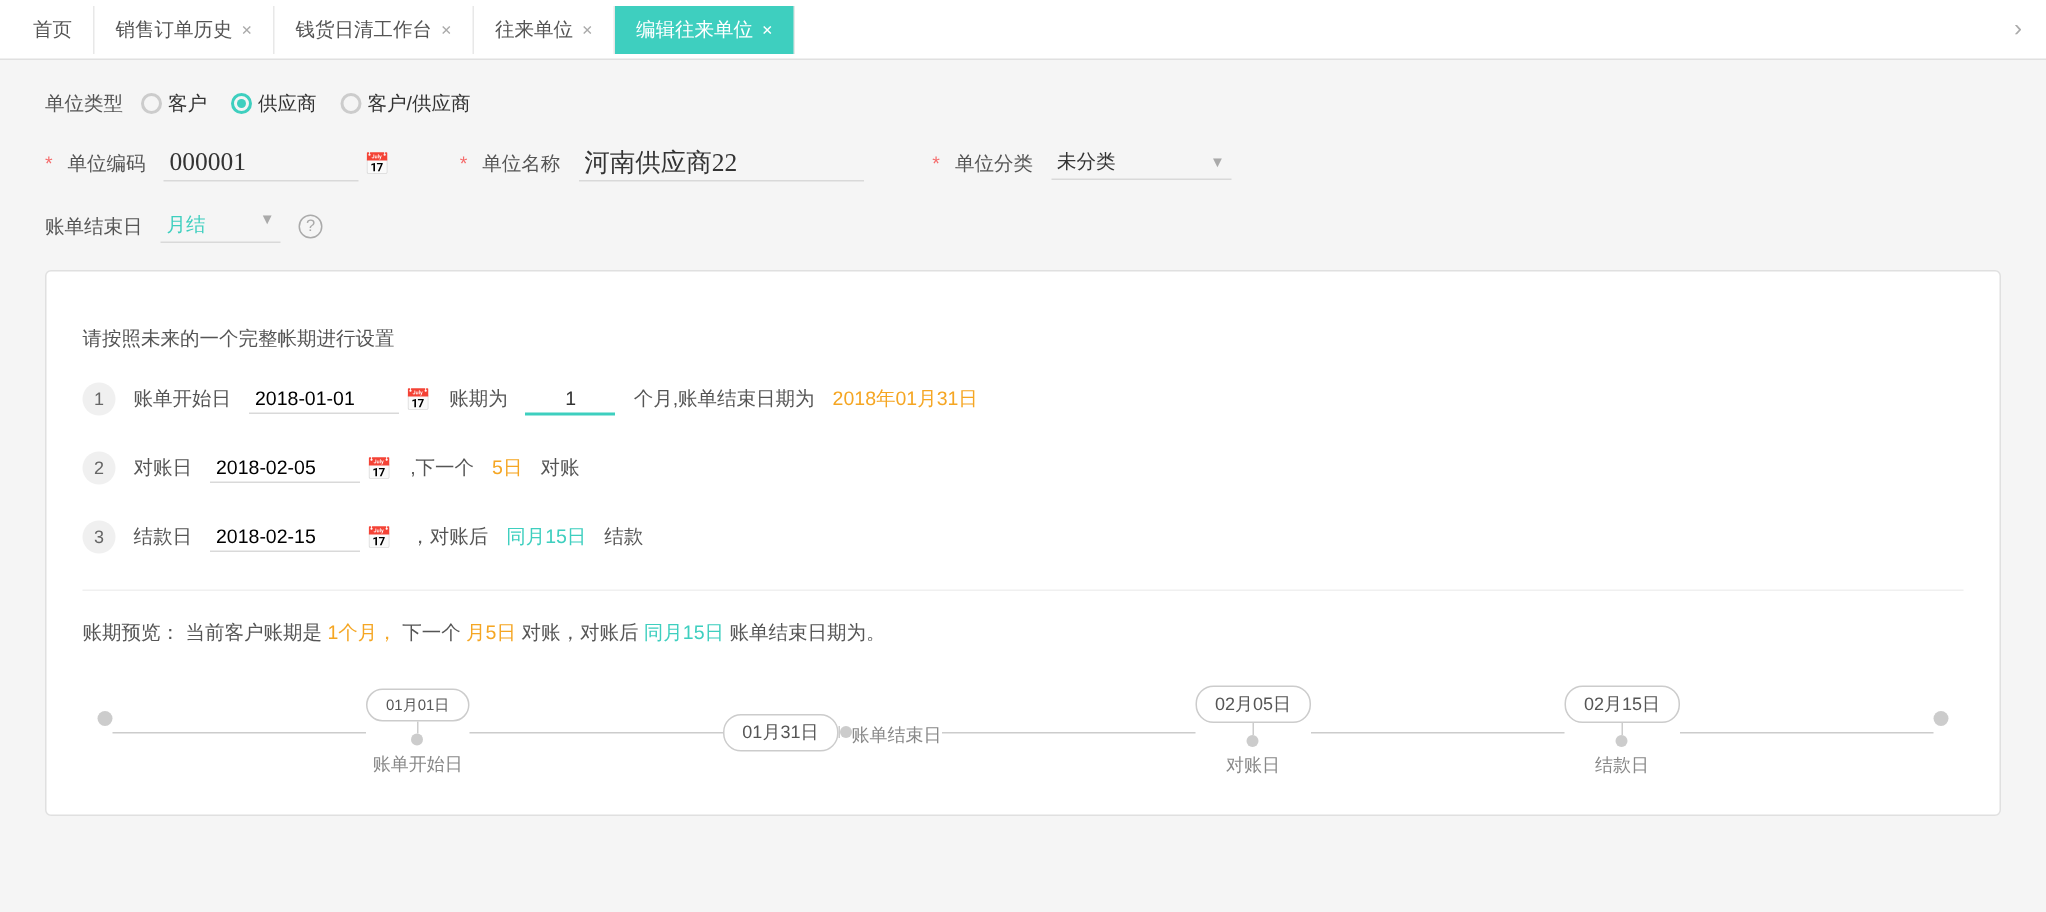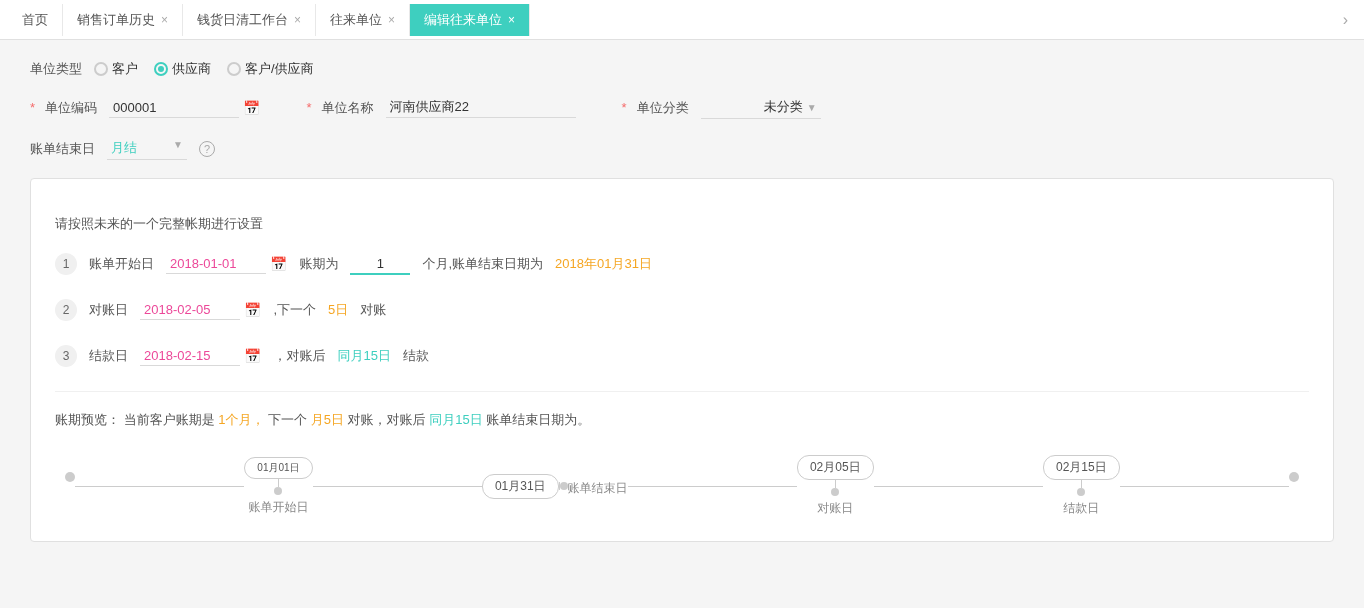--- a/index.html
+++ b/index.html
@@ -105,24 +105,25 @@
     .input-wrap {
       position: relative;
       display: inline-flex;
       align-items: center;
     }
     .text-input {
       border: none;
       border-bottom: 1px solid #d9d9d9;
       outline: none;
       padding: 2px 4px;
-      font-size: 13px;
+      font-size: 17px;
       color: #333;
       background: transparent;
       width: 130px;
+      font-family: Liberation Serif, serif;
     }
     .text-input.wide { width: 190px; }
     .calendar-icon {
       color: #3ecfbf;
       margin-left: 4px;
       cursor: pointer;
       font-size: 14px;
     }
 
     
@@ -147,21 +148,20 @@
       display: inline-flex;
       align-items: center;
       border-bottom: 1px solid #d9d9d9;
       padding: 2px 4px;
       cursor: pointer;
       min-width: 120px;
     }
     .select-value-plain {
       color: #333;
       flex: 1;
-      text-align: right;
     }
 
     
     .help-icon {
       display: inline-flex;
       align-items: center;
       justify-content: center;
       width: 16px;
       height: 16px;
       border-radius: 50%;
@@ -208,21 +208,21 @@
     .step-label {
       color: #555;
       white-space: nowrap;
     }
     .step-date-input {
       border: none;
       border-bottom: 1px solid #d9d9d9;
       outline: none;
       padding: 2px 4px;
       font-size: 13px;
-      color: #ec4899;
+      color: #000000;
       background: transparent;
       width: 100px;
     }
     .step-note {
       color: #555;
     }
     .highlight-orange { color: #f5a623; }
     .highlight-teal { color: #3ecfbf; }
 
     .month-input {

